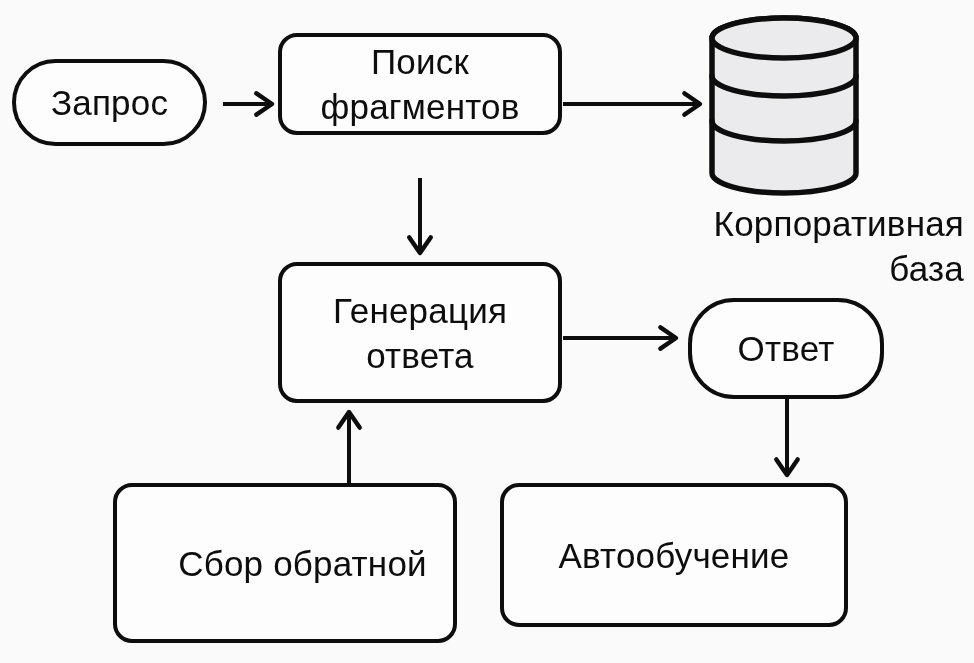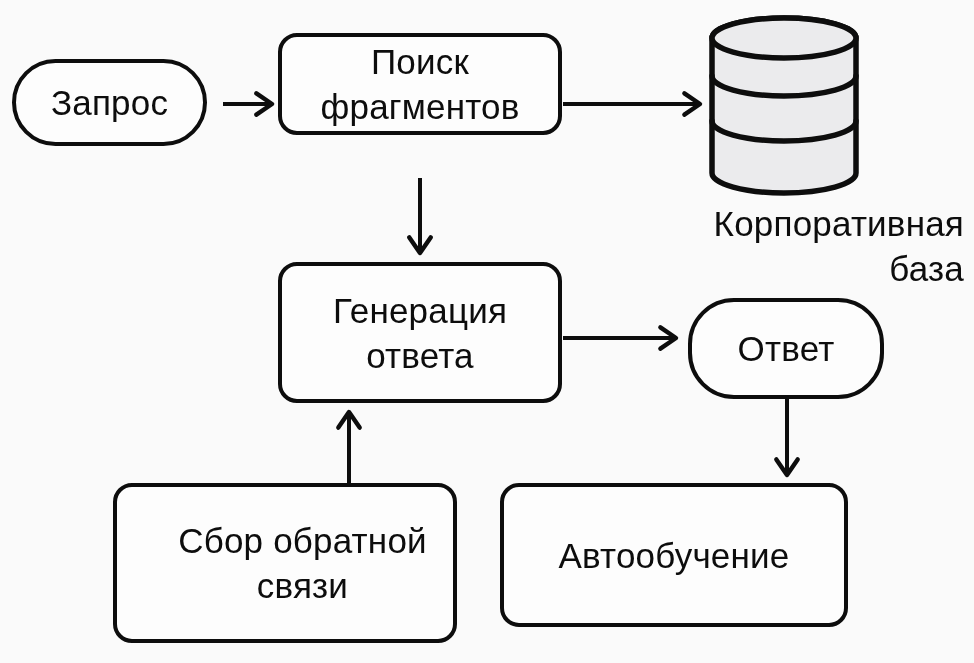--- a/index.html
+++ b/index.html
@@ -107,20 +107,19 @@
     <span class="line">Генерация</span>
     <span class="line">ответа</span>
   </div>
 
   <div class="node pill" style="left:688px; top:298px; width:196px; height:101px;">
     <span class="line">Ответ</span>
   </div>
 
   <div class="node rect" style="left:113px; top:483px; width:344px; height:160px;padding-left:35px;">
     <span class="line">Сбор обратной</span>
-    <span class="line">связи</span>
   </div>
 
   <div class="node rect" style="left:500px; top:483px; width:348px; height:144px;">
     <span class="line">Автообучение</span>
   </div>
 
 </div>
 
 </body></html>

